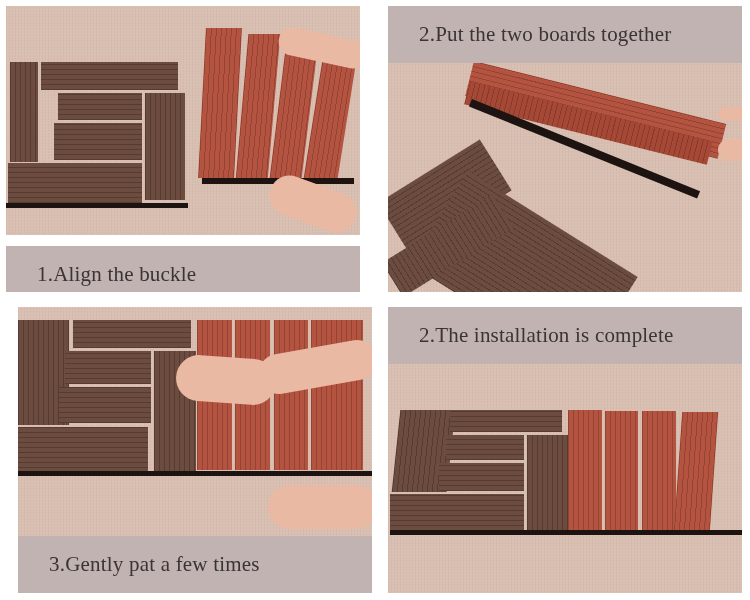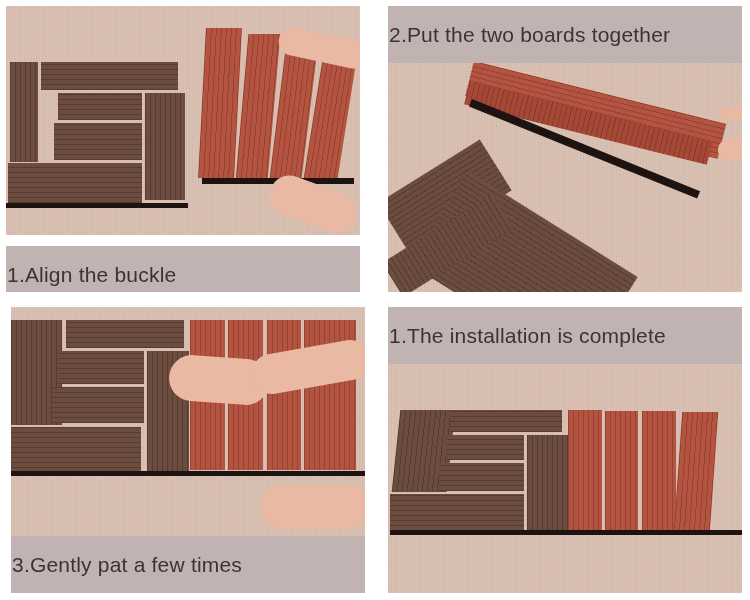--- a/index.html
+++ b/index.html
@@ -1,18 +1,18 @@
 <!DOCTYPE html>
 <html><head>
 <meta charset="utf-8">
 <style>
   html,body{margin:0;padding:0;background:#ffffff;}
   body{width:750px;height:600px;position:relative;overflow:hidden;font-family:"Liberation Sans",sans-serif;}
   .panel{position:absolute;width:354px;height:286px;overflow:hidden;background:#ffffff;}
-  .caption{position:absolute;left:0;width:354px;height:57px;background:#c0b3b2;color:#3a3434;font-size:21px;display:flex;align-items:center;padding-left:1px;box-sizing:border-box;letter-spacing:0.2px;}
+  .caption{position:absolute;left:0;width:354px;height:57px;background:#c0b3b2;color:#3a3434;font-size:21px;display:flex;align-items:center;padding-left:31px;box-sizing:border-box;letter-spacing:0.2px;font-family:Liberation Serif, serif;}
   .photo{position:absolute;left:0;width:354px;overflow:hidden;background:#d8bfb1;
     background-image:
       repeating-linear-gradient(0deg, rgba(255,255,255,0.05) 0 1px, transparent 1px 3px),
       repeating-linear-gradient(90deg, rgba(120,80,60,0.05) 0 1px, transparent 1px 3px);}
   .board{position:absolute;box-sizing:border-box;}
   .brown{background-color:#6d4c40;
     background-image:repeating-linear-gradient(90deg, rgba(0,0,0,0.22) 0 1px, transparent 1px 5px);}
   .brown.h{background-image:repeating-linear-gradient(0deg, rgba(0,0,0,0.22) 0 1px, transparent 1px 5px);}
   .red{background-color:#b4533f;
     background-image:repeating-linear-gradient(90deg, rgba(0,0,0,0.18) 0 1px, transparent 1px 5px);}
@@ -53,21 +53,21 @@
     <div class="gap" style="left:84px;top:36px;width:246px;height:8px;transform:rotate(22deg);transform-origin:left top;"></div>
     <div class="hand" style="left:330px;top:44px;width:34px;height:14px;"></div>
     <div class="hand" style="left:330px;top:76px;width:34px;height:22px;"></div>
 
     <div class="board brown h" style="left:-10px;top:140px;width:120px;height:60px;transform:rotate(-32deg);transform-origin:left top;"></div>
     <div class="board brown h" style="left:80px;top:108px;width:200px;height:110px;transform:rotate(32deg);transform-origin:left top;"></div>
     <div class="board brown" style="left:-6px;top:200px;width:130px;height:40px;transform:rotate(-32deg);transform-origin:left top;"></div>
   </div>
 </div>
 
-<div class="panel" style="left:11px;top:307px;">
+<div class="panel" style="left:18px;top:307px;">
   <div class="photo" style="top:0;height:229px;">
 
     <div class="board brown" style="left:0;top:13px;width:51px;height:105px;"></div>
     <div class="board brown h" style="left:55px;top:13px;width:118px;height:28px;"></div>
     <div class="board brown h" style="left:47px;top:44px;width:86px;height:33px;"></div>
     <div class="board brown h" style="left:41px;top:80px;width:92px;height:36px;"></div>
     <div class="board brown" style="left:136px;top:44px;width:42px;height:122px;"></div>
     <div class="board brown h" style="left:0;top:120px;width:130px;height:46px;"></div>
 
     <div class="board red" style="left:179px;top:13px;width:35px;height:150px;"></div>
@@ -76,21 +76,21 @@
     <div class="board red" style="left:293px;top:13px;width:52px;height:150px;"></div>
     <div class="gap" style="left:0;top:164px;width:356px;height:5px;"></div>
     <div class="hand" style="left:158px;top:50px;width:100px;height:46px;transform:rotate(4deg);"></div>
     <div class="hand" style="left:240px;top:40px;width:120px;height:40px;transform:rotate(-10deg);"></div>
     <div class="hand" style="left:250px;top:178px;width:110px;height:44px;"></div>
   </div>
   <div class="caption" style="top:229px;">3.Gently pat a few times</div>
 </div>
 
 <div class="panel" style="left:388px;top:307px;">
-  <div class="caption" style="top:0;">1.The installation is complete</div>
+  <div class="caption" style="top:0;">2.The installation is complete</div>
   <div class="photo" style="top:57px;height:229px;">
 
     <div class="board brown" style="left:8px;top:46px;width:55px;height:82px;transform:skewX(-6deg);"></div>
     <div class="board brown h" style="left:62px;top:46px;width:112px;height:22px;"></div>
     <div class="board brown h" style="left:58px;top:71px;width:78px;height:25px;"></div>
     <div class="board brown h" style="left:51px;top:99px;width:85px;height:28px;"></div>
     <div class="board brown" style="left:139px;top:71px;width:42px;height:96px;"></div>
     <div class="board brown h" style="left:2px;top:130px;width:134px;height:37px;"></div>
 
     <div class="board red" style="left:180px;top:46px;width:34px;height:120px;"></div>

